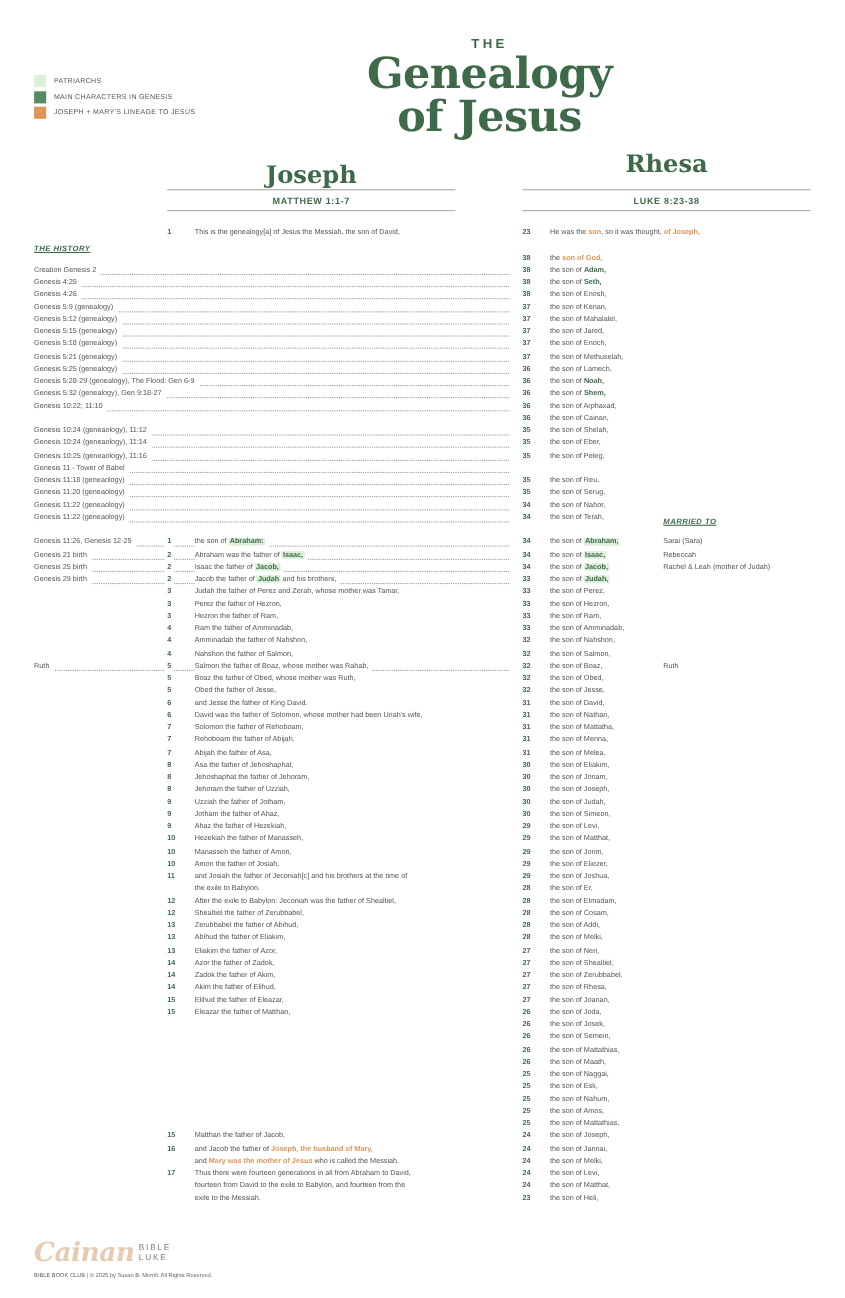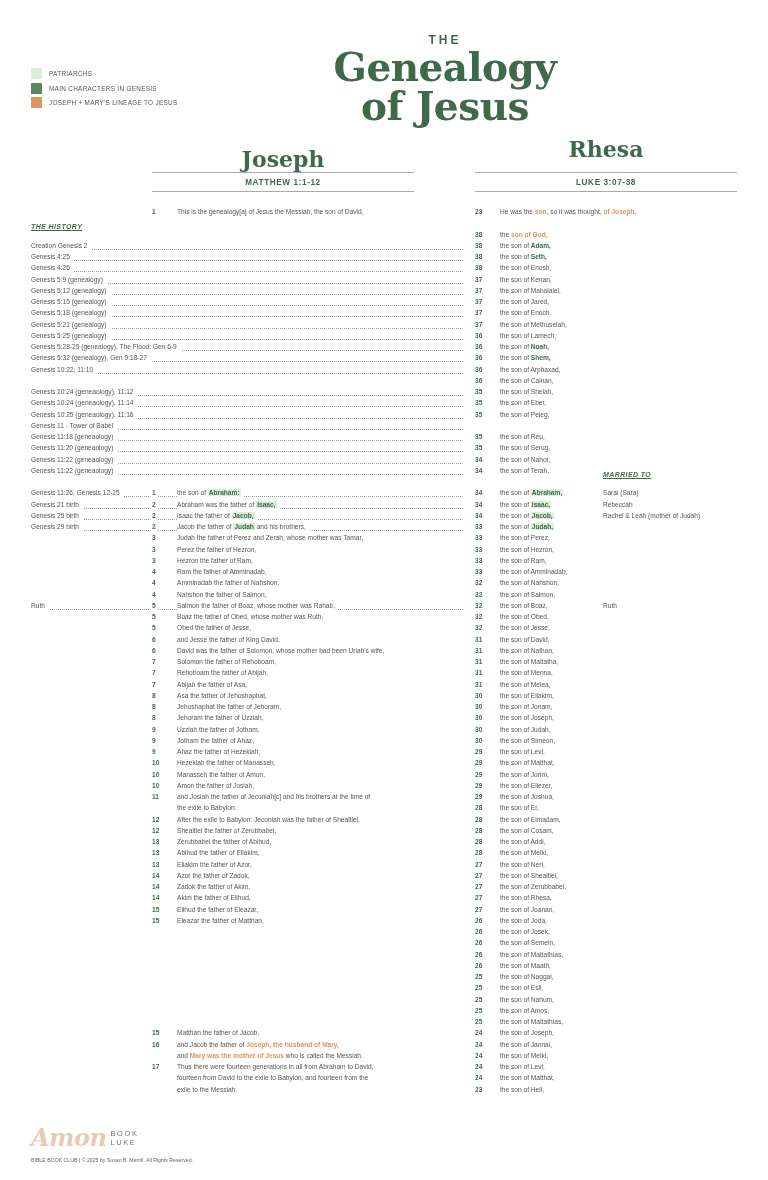--- a/index.html
+++ b/index.html
@@ -43,26 +43,26 @@
     <span class="legend-label">JOSEPH + MARY'S LINEAGE TO JESUS</span>
   </div>
 </div>
 
 <div class="title-the">THE</div>
 <div class="title-main" style="top:47px;">Genealogy</div>
 <div class="title-main" style="top:86px;">of Jesus</div>
 
 <div class="col-title" style="left:152px;width:262px;top:136px;margin-top:10px;">Joseph</div>
 <div class="rule" style="left:152px;width:262px;top:172px;"></div>
-<div class="ref" style="left:152px;width:262px;top:178px;">MATTHEW 1:1-12</div>
+<div class="ref" style="left:152px;width:262px;top:178px;">MATTHEW 1:1-7</div>
 <div class="rule" style="left:152px;width:262px;top:191px;"></div>
 
 <div class="col-title" style="left:475px;width:262px;top:136px;">Rhesa</div>
 <div class="rule" style="left:475px;width:262px;top:172px;"></div>
-<div class="ref" style="left:475px;width:262px;top:178px;">LUKE 3:07-38</div>
+<div class="ref" style="left:475px;width:262px;top:178px;">LUKE 8:23-38</div>
 <div class="rule" style="left:475px;width:262px;top:191px;"></div>
 
 <div class="section-label" style="left:31px;top:223px;">THE HISTORY</div>
 <div class="section-label" style="left:603px;top:471px;">MARRIED TO</div>
 
 <div id="history-layer">
     <div class="leader" style="top: 247.75px;"></div>
     <div class="hist" style="top: 239.75px;">Creation Genesis 2</div>
     <div class="leader" style="top: 259px;"></div>
     <div class="hist" style="top: 251px;">Genesis 4:25</div>
@@ -358,19 +358,19 @@
     <div class="vtext" style="left: 500px; top: 1083.5px;"><span>the son of Heli,</span></div>
   </div>
 <div id="married-layer">
     <div class="married" style="top: 487.25px;">Sarai (Sara)</div>
     <div class="married" style="top: 498.5px;">Rebeccah</div>
     <div class="married" style="top: 509.75px;">Rachel &amp; Leah (mother of Judah)</div>
     <div class="married" style="top: 599.75px;">Ruth</div>
   </div>
 
 <div class="footer-logo">
-  <span class="logo-bible">Amon</span>
+  <span class="logo-bible">Cainan</span>
   <span class="logo-bc">
-    <span>BOOK</span><br>
+    <span>BIBLE</span><br>
     <span>LUKE</span>
   </span>
 </div>
 <div class="copyright">BIBLE BOOK CLUB | © 2025 by Susan B. Merrill. All Rights Reserved.</div>
 
 </body></html>

